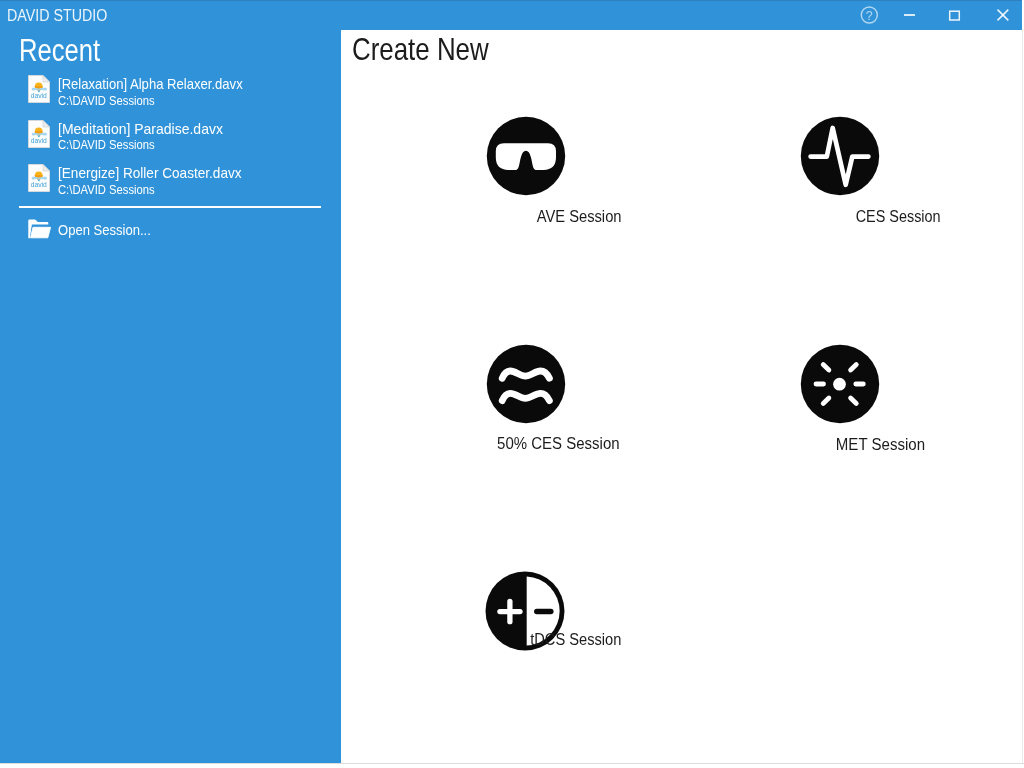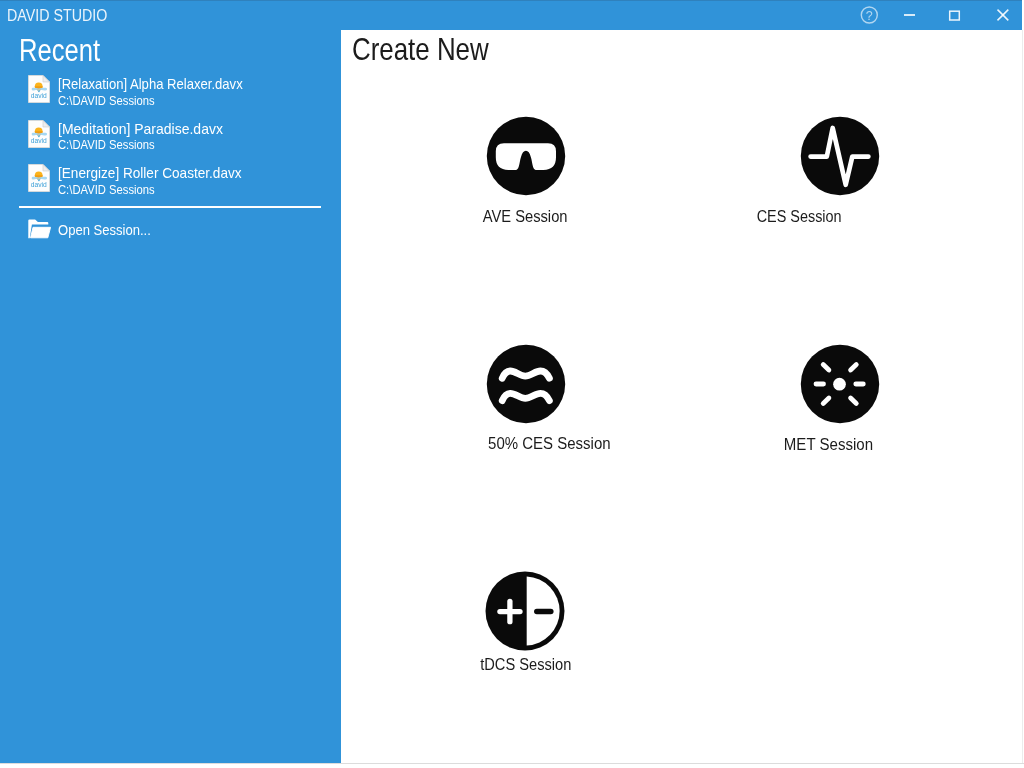--- a/index.html
+++ b/index.html
@@ -11,21 +11,21 @@
 #botline{position:absolute;left:0;top:763px;width:1024px;height:1px;background:#dcdcdc}
 #rtline{position:absolute;left:1022px;top:30px;width:1px;height:733px;background:#ececec}
 #title{position:absolute;left:7px;top:6.7px;font-size:16px;color:rgba(255,255,255,0.9);transform:scaleX(0.891);transform-origin:left top}
 #recent{position:absolute;left:18.5px;top:32.5px;font-size:31px;color:#fff;transform:scaleX(0.826);transform-origin:left top}
 .item{position:absolute;left:28px;width:300px}
 .ititle{position:absolute;left:29.5px;top:0;font-size:15px;color:#fff;white-space:nowrap;transform-origin:left top}
 .isub{position:absolute;left:30px;top:18.5px;font-size:12.5px;color:#fff;white-space:nowrap;transform:scaleX(0.90);transform-origin:left top}
 #sep{position:absolute;left:19px;top:206px;width:302px;height:1.5px;background:#fff}
 #openlbl{position:absolute;left:57.5px;top:220.5px;font-size:15px;color:#fff;transform:scaleX(0.87);transform-origin:left top}
 #createnew{position:absolute;left:352px;top:30.7px;font-size:31.5px;color:#1c1c1c;transform:scaleX(0.822);transform-origin:left top}
-.clabel{position:absolute;width:200px;text-align:center;font-size:16px;color:#1c1c1c}
+.clabel{position:absolute;width:200px;text-align:right;font-size:16px;color:#1c1c1c}
 .clabel span{display:inline-block}
 </style>
 </head>
 <body>
 <div id="app"></div>
 <div id="content"></div>
 <div id="topline"></div>
 <div id="botline"></div>
 <div id="rtline"></div>
 <div id="title">DAVID STUDIO</div>
@@ -93,30 +93,30 @@
 <svg class="abs" style="left:486px;top:116px" width="80" height="80" viewBox="-40 -40 80 80">
   <circle cx="0" cy="0" r="39.2" fill="#0a0a0a"></circle>
   <path d="M -22,-12.8 L 22,-12.8 Q 30,-12.8 30,-4.8 L 30,1.3 Q 30,13.9 17.4,13.9 L 9.6,13.9 C 6.2,12.7 6.6,6.6 4.8,1 Q 3.2,-5.3 -0.1,-5.3 Q -3.4,-5.3 -5,1 C -6.8,6.6 -6.4,12.7 -9.8,13.9 L -17.6,13.9 Q -30.2,13.9 -30.2,1.3 L -30.2,-4.8 Q -30.2,-12.8 -22,-12.8 Z" fill="#fff"></path>
 </svg>
 <div class="clabel" style="left:425.5px;top:208px"><span style="transform:scaleX(0.92)">AVE Session</span></div>
 
 <svg class="abs" style="left:800px;top:116px" width="80" height="80" viewBox="-40 -40 80 80">
   <circle cx="0" cy="0" r="39.2" fill="#0a0a0a"></circle>
   <path d="M -29.4,0.6 L -13.2,0.6 L -7.3,-28 L 5.7,28.8 L 12.3,0.6 L 28.4,0.6" fill="none" stroke="#fff" stroke-width="4.7" stroke-linecap="round" stroke-linejoin="round"></path>
 </svg>
-<div class="clabel" style="left:699px;top:208px"><span style="transform:scaleX(0.90)">CES Session</span></div>
+<div class="clabel" style="left:745px;top:208px"><span style="transform:scaleX(0.90)">CES Session</span></div>
 
 <svg class="abs" style="left:486px;top:344px" width="80" height="80" viewBox="-40 -40 80 80">
   <circle cx="0" cy="0" r="39.2" fill="#0a0a0a"></circle>
   <g fill="none" stroke="#fff" stroke-width="6.8" stroke-linecap="round">
     <path d="M -23.8,-5.7 C -21.6,-10.9 -19,-13 -15.6,-13 C -10.9,-13 -5.6,-7.9 -0.7,-7.9 C 4.4,-7.9 9.6,-13 14.4,-13 C 17.9,-13 20.9,-10.9 23.4,-5.7"></path>
     <path d="M -23.8,16.6 C -21.6,11.4 -19,9.3 -15.6,9.3 C -10.9,9.3 -5.6,14.4 -0.7,14.4 C 4.4,14.4 9.6,9.3 14.4,9.3 C 17.9,9.3 20.9,11.4 23.4,16.6"></path>
   </g>
 </svg>
-<div class="clabel" style="left:449px;top:435px"><span style="transform:scaleX(0.937)">50% CES Session</span></div>
+<div class="clabel" style="left:424px;top:435px"><span style="transform:scaleX(0.937)">50% CES Session</span></div>
 
 <svg class="abs" style="left:800px;top:344px" width="80" height="80" viewBox="-40 -40 80 80">
   <circle cx="0" cy="0" r="39.2" fill="#0a0a0a"></circle>
   <circle cx="-0.5" cy="0.2" r="6.35" fill="#fff"></circle>
   <g stroke="#fff" stroke-width="4.8" stroke-linecap="round">
     <line x1="-24" y1="0" x2="-16.5" y2="0"></line>
     <line x1="15.8" y1="0" x2="23.3" y2="0"></line>
     <line x1="-16.8" y1="-19.4" x2="-11.1" y2="-14"></line>
     <line x1="16.3" y1="-19.4" x2="10.6" y2="-14"></line>
     <line x1="-16.8" y1="19.4" x2="-11.1" y2="14"></line>
@@ -129,13 +129,13 @@
   <circle cx="0" cy="0" r="39.5" fill="#0a0a0a"></circle>
   <path d="M 1.7,-34.56 A 34.6,34.6 0 0 1 1.7,34.56 Z" fill="#fff"></path>
   <g stroke="#fff" stroke-width="5.3" stroke-linecap="round">
     <line x1="-25.1" y1="0.6" x2="-5" y2="0.6"></line>
     <line x1="-15.1" y1="-9.5" x2="-15.1" y2="10.7"></line>
   </g>
   <g stroke="#0a0a0a" stroke-width="5.5" stroke-linecap="round">
     <line x1="11.8" y1="0.6" x2="25.8" y2="0.6"></line>
   </g>
 </svg>
-<div class="clabel" style="left:426px;top:656px"><span style="transform:scaleX(0.915)">tDCS Session</span></div>
+<div class="clabel" style="left:426px;top:631px"><span style="transform:scaleX(0.915)">tDCS Session</span></div>
 
 </body></html>

